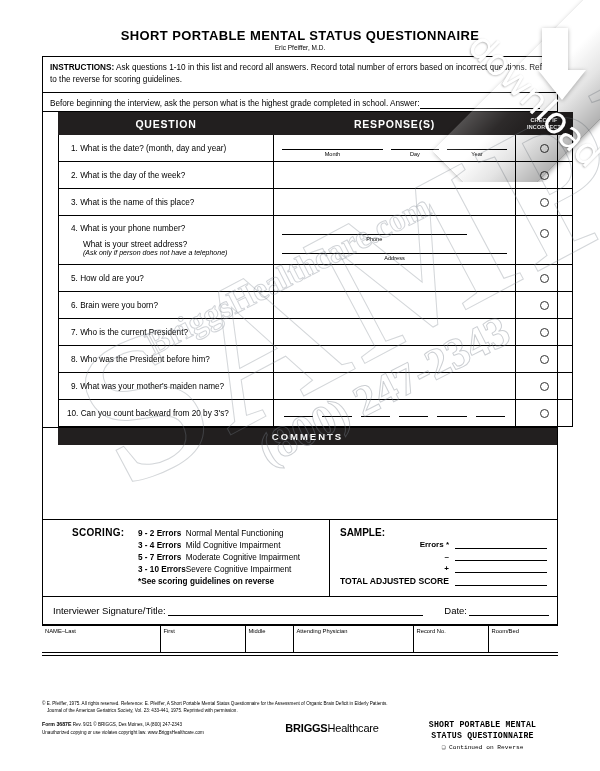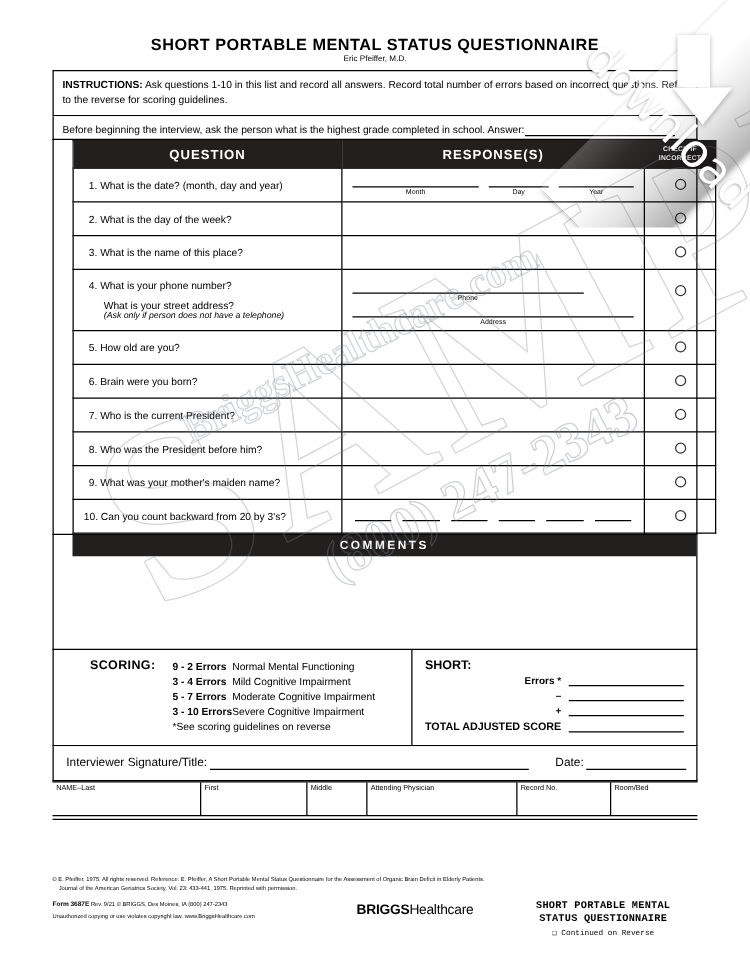--- a/index.html
+++ b/index.html
@@ -218,21 +218,21 @@
   table.scoretbl { border-collapse: collapse; margin-top: -11px; }
   table.scoretbl td {
     font-size: 8.2px;
     padding: 1.5px 0;
     vertical-align: top;
   }
   td.sc-pad { width: 66px; }
   td.sc-err { font-weight: bold; white-space: nowrap; padding-right: 10px; }
   .sc-note {
     font-size: 7.6px;
-    font-weight: normal;
+    font-weight: bold;
     padding-top: 2px;
   }
 
   .sr-row {
     display: flex;
     align-items: flex-end;
     justify-content: flex-end;
     gap: 6px;
     margin-bottom: 3px;
   }
@@ -585,21 +585,21 @@
               <td>Severe Cognitive Impairment</td>
             </tr>
             <tr>
               <td class="sc-pad"></td>
               <td colspan="2" class="sc-note">*See scoring guidelines on reverse</td>
             </tr>
           </tbody>
             </table>
         </div>
         <div class="scoring-right">
-          <div class="sr-head">SHORT:</div>
+          <div class="sr-head">SAMPLE:</div>
           <div class="sr-row">
             <div class="sr-lbl">Errors *</div>
             <div class="sr-bar"></div>
           </div>
           <div class="sr-row">
             <div class="sr-lbl">–</div>
             <div class="sr-bar"></div>
           </div>
           <div class="sr-row">
             <div class="sr-lbl">+</div>

